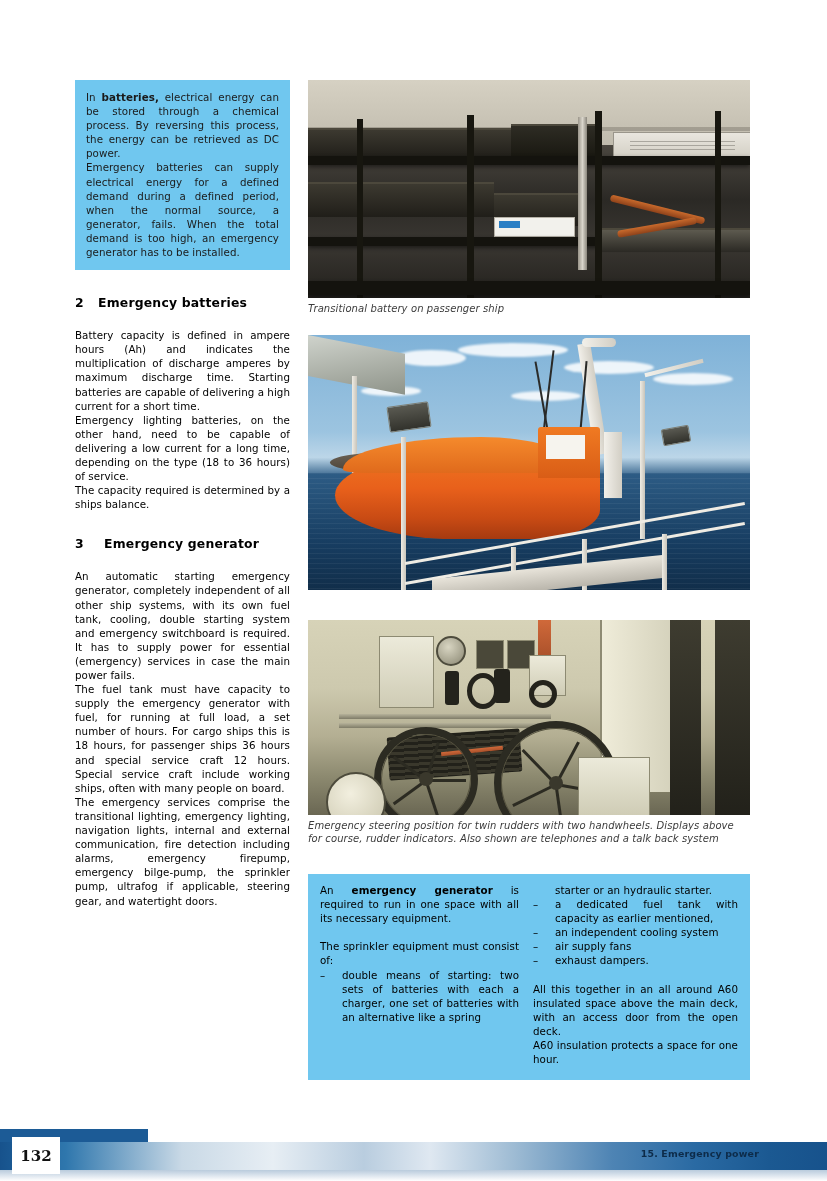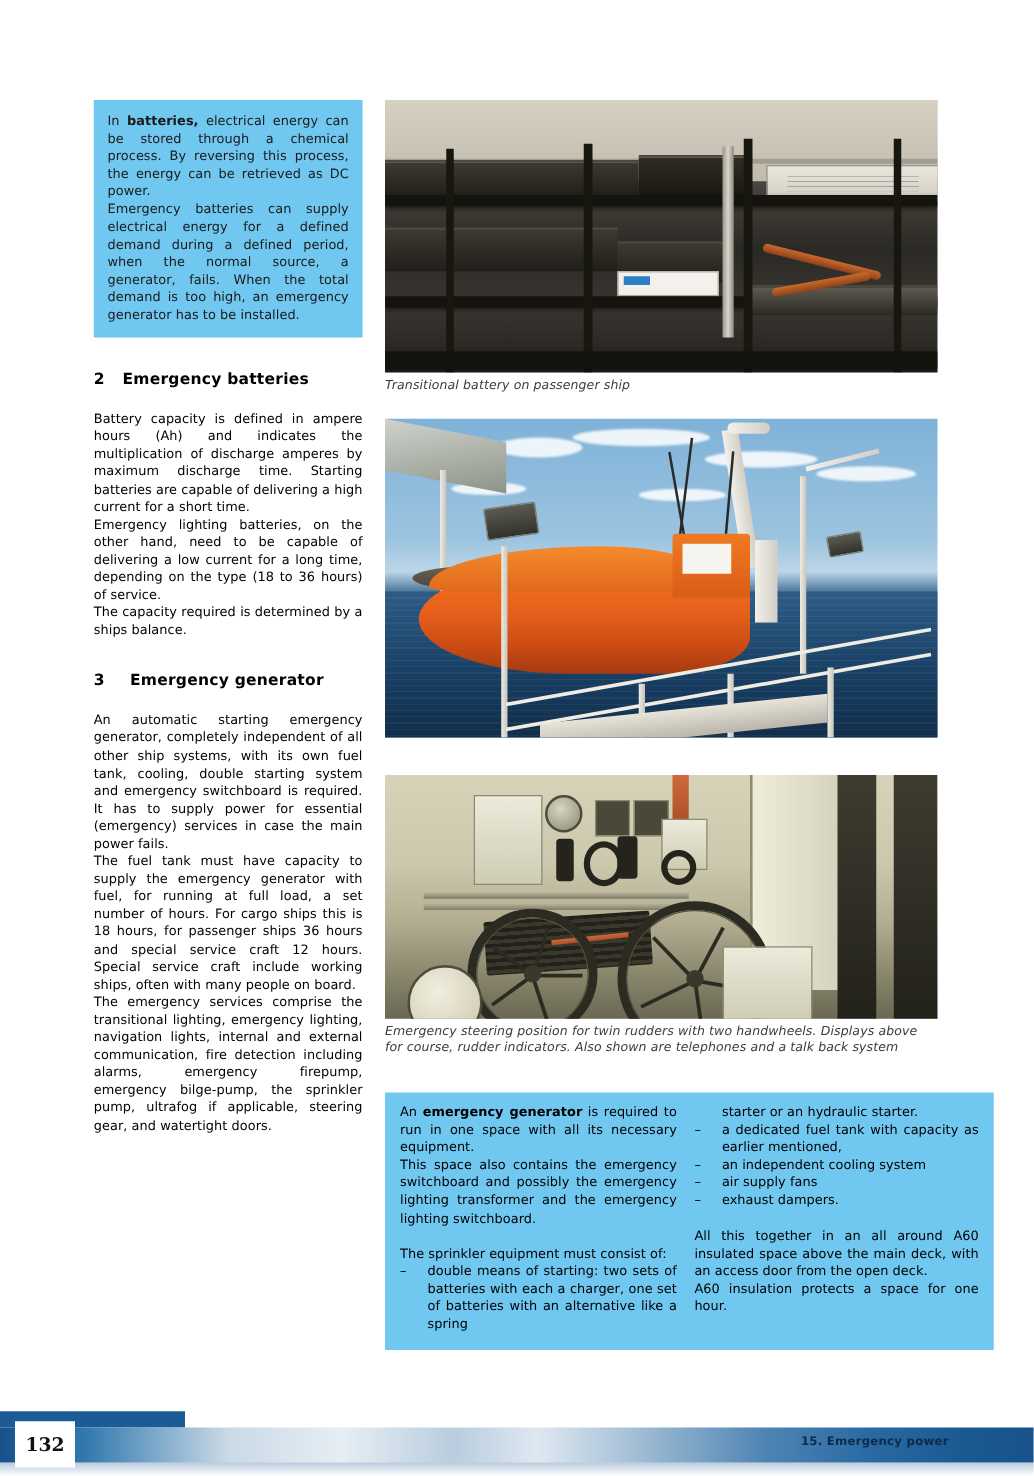--- a/index.html
+++ b/index.html
@@ -91,21 +91,21 @@
     color: #3b3b3b;
     margin-top: 4px;
     letter-spacing: 0.1px;
   }
 
   
   .bottom-panel {
     position: absolute;
     left: 308px;
     top: 874px;
-    width: 487px;
+    width: 442px;
     background: #70c7ef;
     display: flex;
     gap: 0;
     padding: 9px 0 14px 0;
     box-sizing: border-box;
   }
   .bottom-panel .pcol {
     width: 50%;
     box-sizing: border-box;
     font-size: 10.3px;
@@ -505,21 +505,20 @@
       </div>
       <div class="panelbox" style="left:61%;top:70%;width:16%;height:30%;"></div>
       <div class="gauge" style="left:4%;top:78%;width:56px;height:56px;background:radial-gradient(circle at 40% 35%,#f2efdf,#c9c5ac);"></div>
     </div>
     <div class="caption">Emergency steering position for twin rudders with two handwheels. Displays above for course, rudder indicators. Also shown are telephones and a talk back system</div>
   </div>
 
   <div class="bottom-panel">
     <div class="pcol left">
       <p><span>An</span> <b>emergency generator</b> <span>is required to run in one space with all its necessary equipment.</span></p>
-      <p>This space also contains the emergency switchboard and possibly the emergency lighting transformer and the emergency lighting switchboard.</p>
       <div class="spacer-line"></div>
       <p>The sprinkler equipment must consist of:</p>
       <ul class="dashlist">
         <li>
           <span class="dash">–</span>
           <span>double means of starting: two sets of batteries with each a charger, one set of batteries with an alternative like a spring</span>
         </li>
       </ul>
     </div>
 

